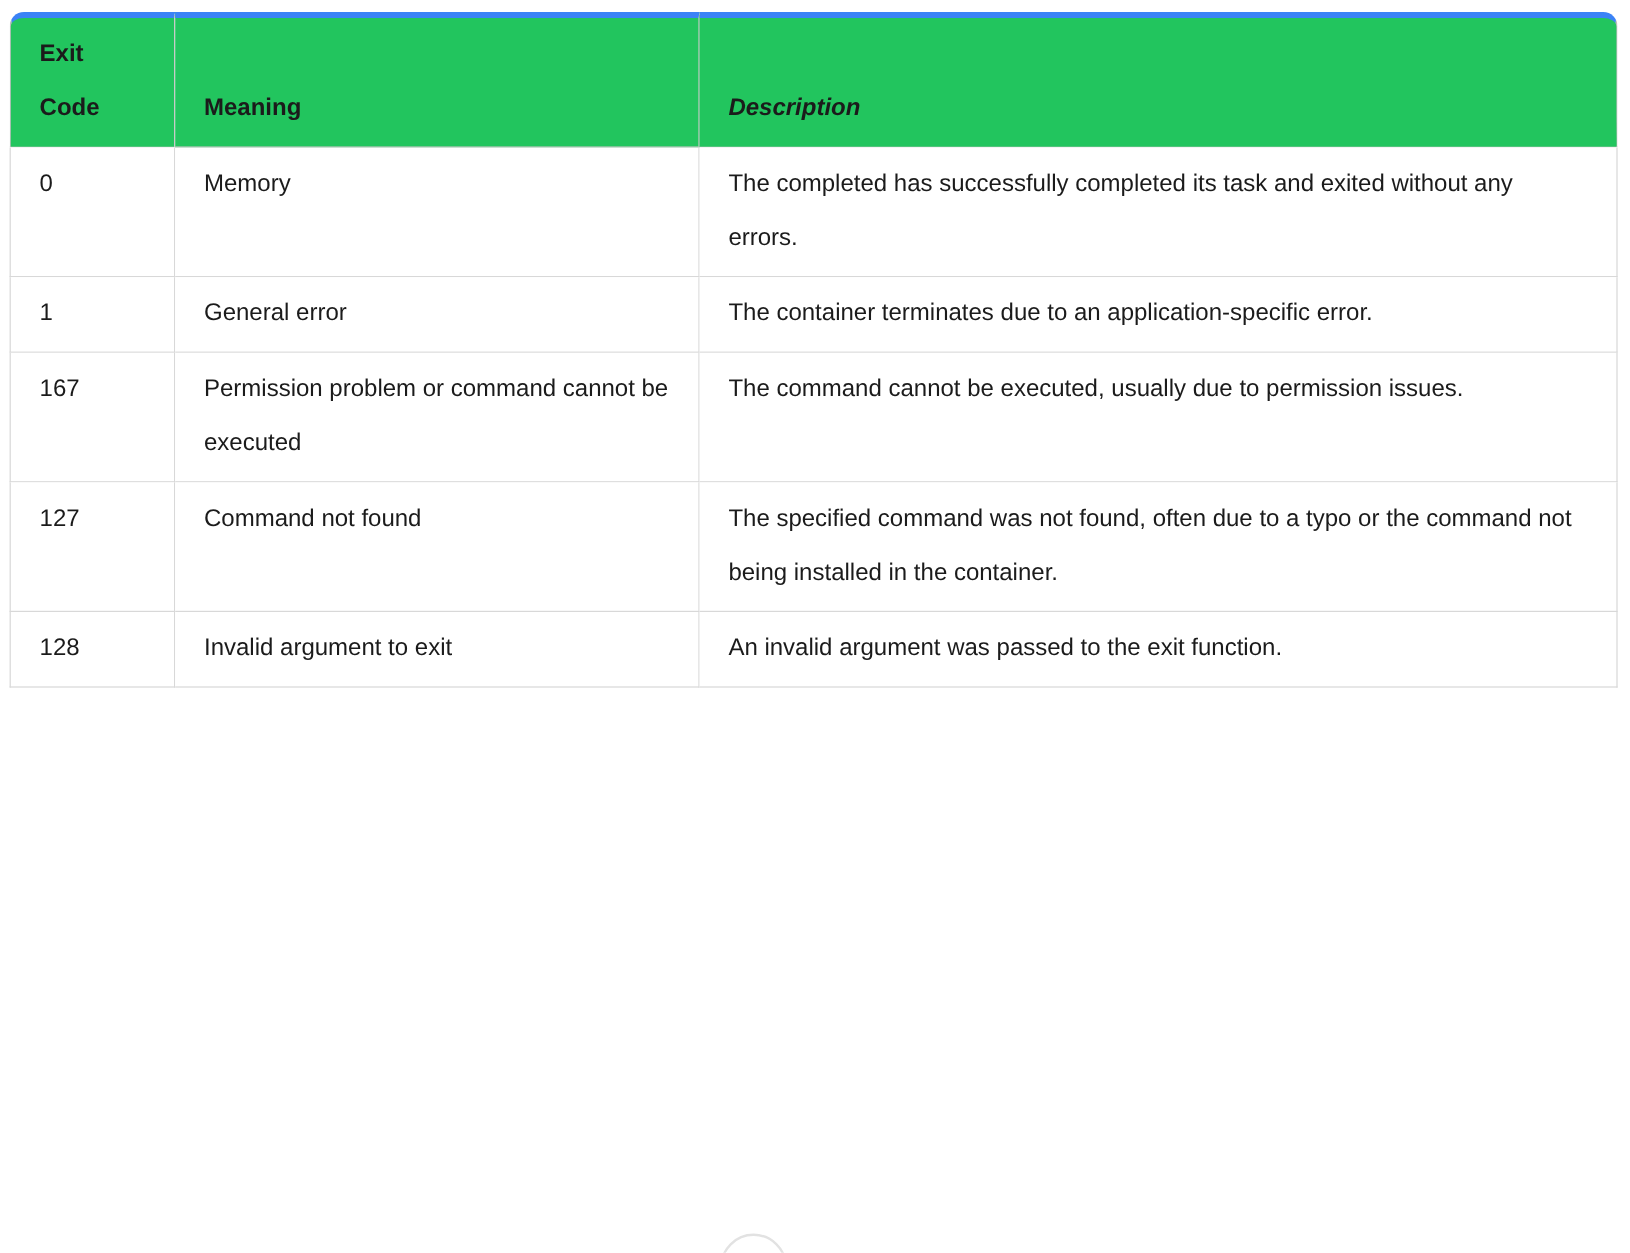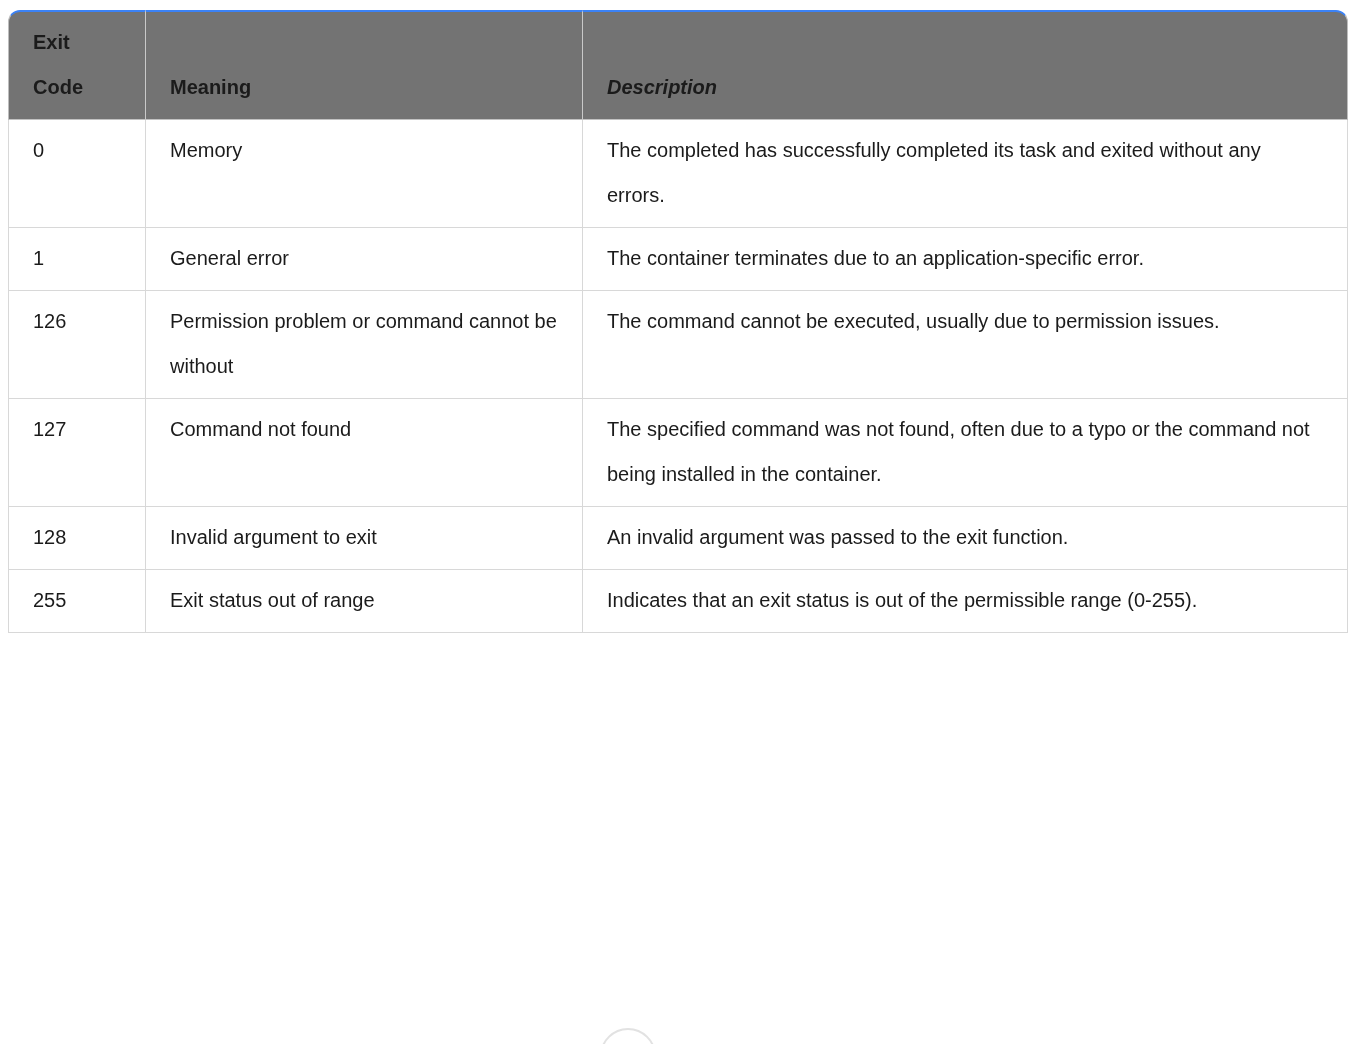--- a/index.html
+++ b/index.html
@@ -27,24 +27,24 @@
   col.c-desc { width: 765px; }
 
   th, td {
     text-align: left;
     line-height: 45px;
     padding: 8px 24px 9px 24px;
     word-wrap: break-word;
   }
 
   thead th {
-    background: #737373;
+    background: #22c55e;
     font-weight: 700;
     vertical-align: bottom;
-    border-top: 2px solid #3b82f6;
+    border-top: 5px solid #3b82f6;
     border-bottom: 1px solid #c2c2c2;
     border-right: 1px solid #c9c9c9;
   }
   thead th:first-child {
     border-left: 1px solid #bdbdbd;
     border-top-left-radius: 12px;
   }
   thead th:last-child {
     border-right: 1px solid #bdbdbd;
     border-top-right-radius: 12px;
@@ -94,37 +94,32 @@
         <td>0</td>
         <td>Memory</td>
         <td>The completed has successfully completed its task and exited without any errors.</td>
       </tr>
       <tr>
         <td>1</td>
         <td>General error</td>
         <td>The container terminates due to an application-specific error.</td>
       </tr>
       <tr>
-        <td>126</td>
-        <td>Permission problem or command cannot be without</td>
+        <td>167</td>
+        <td>Permission problem or command cannot be executed</td>
         <td>The command cannot be executed, usually due to permission issues.</td>
       </tr>
       <tr>
         <td>127</td>
         <td>Command not found</td>
         <td>The specified command was not found, often due to a typo or the command not being installed in the container.</td>
       </tr>
       <tr>
         <td>128</td>
         <td>Invalid argument to exit</td>
         <td>An invalid argument was passed to the exit function.</td>
       </tr>
-      <tr>
-        <td>255</td>
-        <td>Exit status out of range</td>
-        <td>Indicates that an exit status is out of the permissible range (0-255).</td>
-      </tr>
     </tbody>
   </table>
 
   <div class="bottom-circle"></div>
 
 </div>
 
 </body></html>

